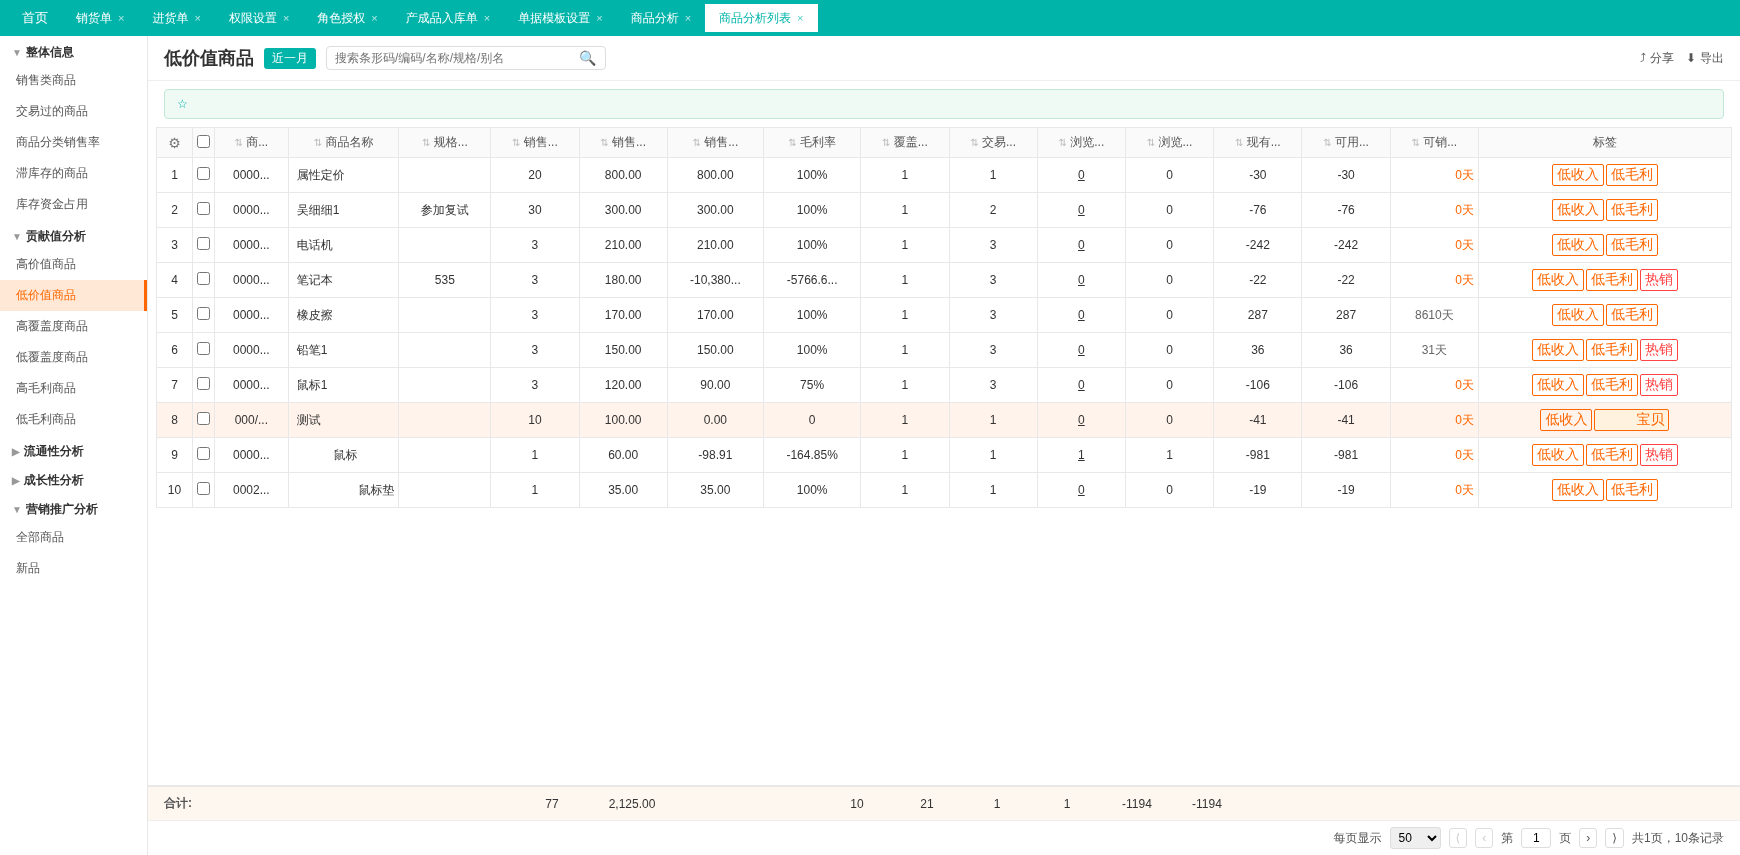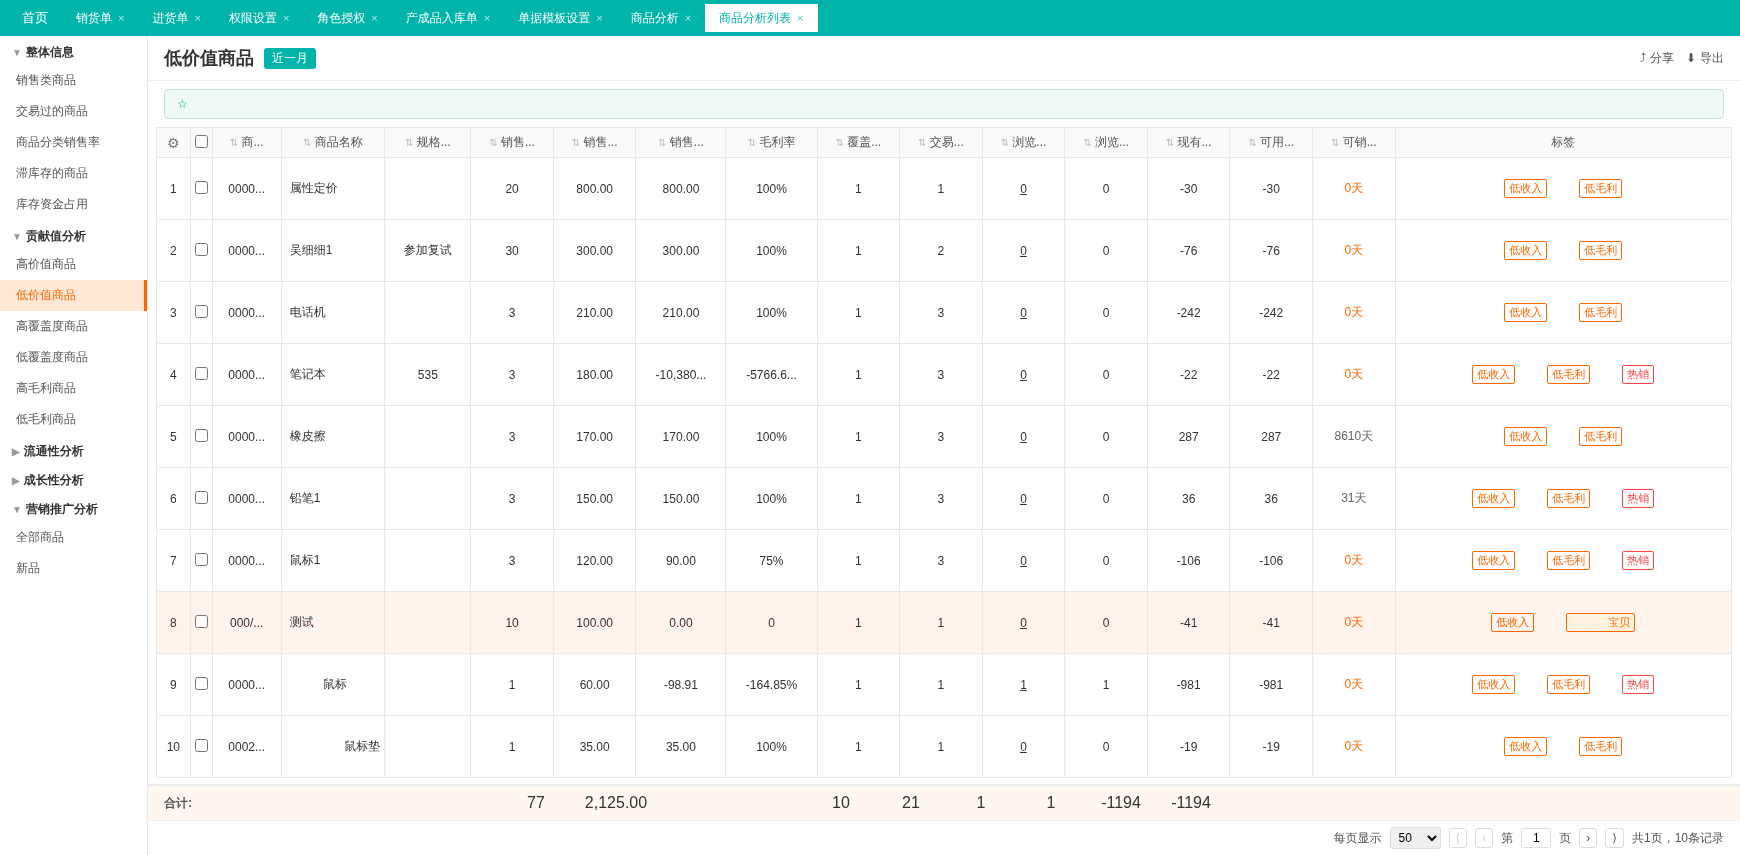--- a/index.html
+++ b/index.html
@@ -171,53 +171,53 @@
       text-align: center;
       color: #333;
       white-space: nowrap;
     }
     tr.highlighted td { background: #fff3ec; }
     .tag-label {
       display: inline-block;
       border: 1px solid;
       border-radius: 2px;
       padding: 1px 4px;
-      font-size: 11px;
-      margin: 16px;
+      font-size: 14px;
+      margin: 1px;
     }
     .tag-low-income { color: #ff6600; border-color: #ff6600; }
     .tag-low-margin { color: #ff6600; border-color: #ff6600; }
     .tag-hot { color: #ff4444; border-color: #ff4444; }
     .tag-treasure { color: #ff6600; border-color: #ff6600; background: #fff3e0; padding-left: 41px; }
-    .days-0 { color: #ff6600; }
+    .days-0 { color: #ff6600; text-align: right; }
     .days-other { color: #666; }
     .link-underline { text-decoration: underline; color: #333; }
     .checkbox-cell { width: 20px; }
     input[type=checkbox] { cursor: pointer; }
 
     
     .table-footer {
       background: #fdf7f0;
       border-top: 2px solid #e8e8e8;
       padding: 8px 16px;
       display: flex;
       align-items: center;
       gap: 0;
       flex-shrink: 0;
     }
-    .footer-label { color: #555; font-weight: bold; margin-right: 4px; }
+    .footer-label { color: #555; font-weight: bold; margin-right: 20px; }
     .footer-values {
       display: flex;
       gap: 0;
       flex: 1;
     }
     .footer-cell {
       text-align: center;
       color: #333;
-      font-size: 16px;
+      font-size: 12px;
       padding: 0 4px;
     }
 
     
     .pagination-bar {
       display: flex;
       align-items: center;
       justify-content: flex-end;
       padding: 6px 16px;
       border-top: 1px solid #eee;
@@ -335,20 +335,24 @@
     </div>
     <div class="sidebar-item">全部商品</div>
     <div class="sidebar-item">新品</div>
   </div>
 
   <div class="content">
 
     <div class="content-header">
       <span class="page-title">低价值商品</span>
       <button class="tag-btn">近一月</button>
+      <div class="search-bar">
+        <input type="text" placeholder="搜索条形码/编码/名称/规格/别名" style="">
+        <span class="search-icon">🔍</span>
+      </div>
       <div class="header-actions">
         <div class="action-btn">
           <span>⤴</span>
           <span>分享</span>
         </div>
         <div class="action-btn">
           <span>⬇</span>
           <span>导出</span>
         </div>
       </div>

